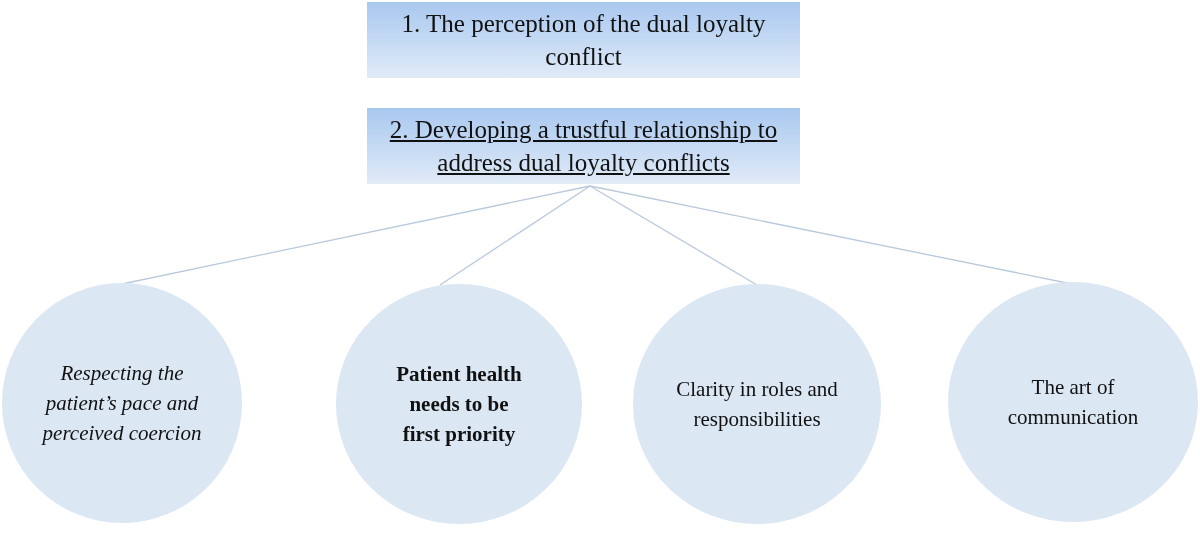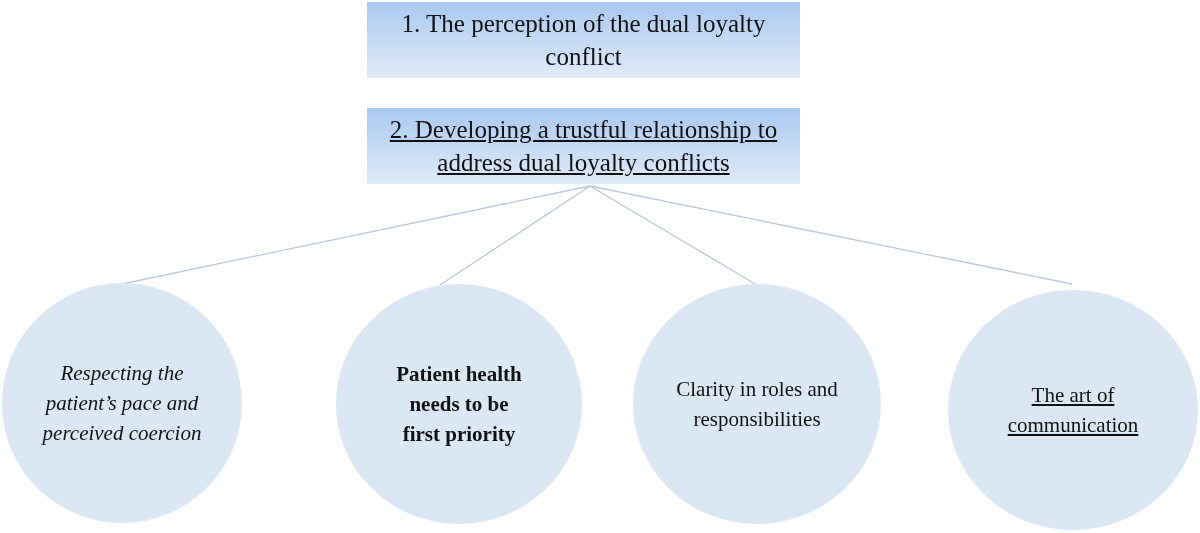--- a/index.html
+++ b/index.html
@@ -15,21 +15,21 @@
   #box2 { top: 108px; height: 76px; text-decoration: underline; }
   svg#links { position: absolute; left: 0; top: 0; width: 1200px; height: 533px; }
   .circle {
     position: absolute; border-radius: 50%; background: #dce7f4;
     display: flex; align-items: center; justify-content: center; text-align: center;
     font-size: 21px; line-height: 30px; box-sizing: border-box; padding: 0 40px;
   }
   #c1 { left: 2px;   top: 283px; width: 240px; height: 240px; }
   #c2 { left: 336px; top: 284px; width: 246px; height: 240px; font-weight: bold; }
   #c3 { left: 633px; top: 284px; width: 248px; height: 240px; align-items: center; }
-  #c4 { left: 948px; top: 290px; width: 250px; height: 240px; text-decoration: underline; }
+  #c4 { left: 948px; top: 282px; width: 250px; height: 240px; }
   .circle span { display: block; }
 </style>
 </head>
 <body>
 
 <div id="box1" class="box">
   <span style="max-width:420px;">1. The perception of the dual loyalty conflict</span>
 </div>
 
 <div id="box2" class="box">

